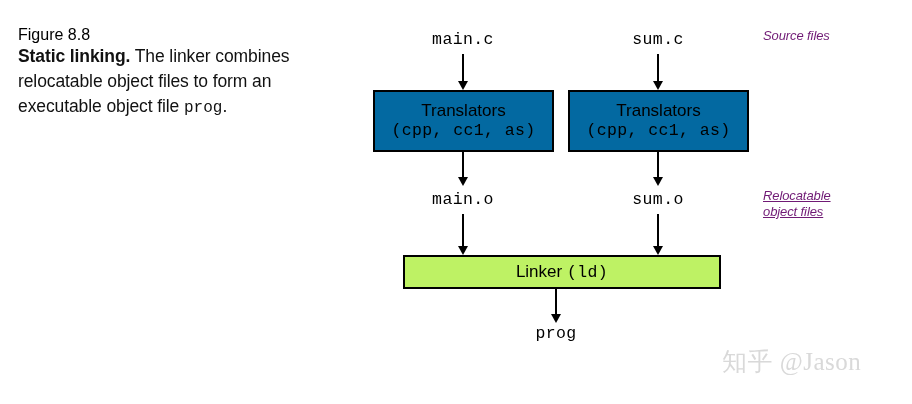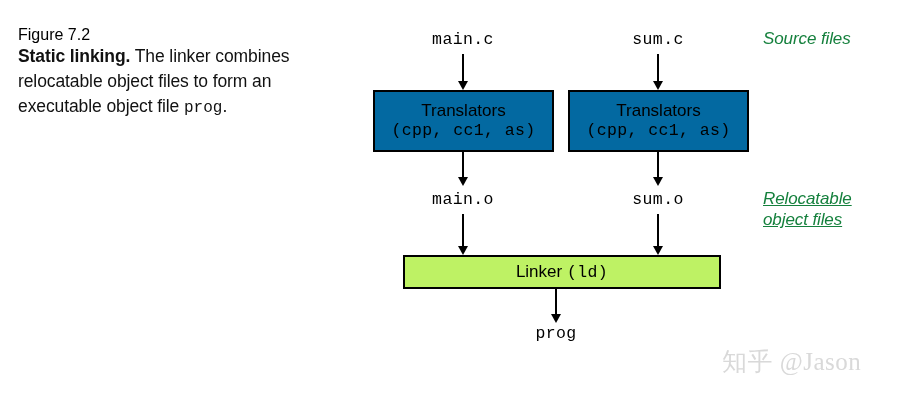--- a/index.html
+++ b/index.html
@@ -54,22 +54,22 @@
     font-size: 16.5px;
     color: #000000;
     white-space: nowrap;
     text-align: center;
     letter-spacing: 0.4px;
   }
   .side-label {
     position: absolute;
     font-family: "Liberation Sans", sans-serif;
     font-style: italic;
-    font-size: 17px;
-    color: #15803d;
+    font-size: 13px;
+    color: #701a75;
     white-space: nowrap;
     line-height: 1.25;
     letter-spacing: -0.1px;
   }
   .proc-box {
     position: absolute;
     border: 2.5px solid #000000;
     background: #0369a1;
     box-sizing: border-box;
     display: flex;
@@ -145,21 +145,21 @@
     color: #d9d9d9;
     white-space: nowrap;
     letter-spacing: 0.5px;
     pointer-events: none;
   }
 </style>
 </head>
 <body>
 
 <div id="caption">
-  <div>Figure 7.2</div>
+  <div>Figure 8.8</div>
   <div id="caption-body">
     <span class="lead">Static linking.</span><span> The linker combines relocatable object files to form an executable object file </span><span class="mono">prog</span><span>.</span>
   </div>
 </div>
 
 <div id="diagram">
 
   <div class="node-label" style="left:405px; top:30px; width:100px;">main.c</div>
   <div class="node-label" style="left:600px; top:30px; width:100px;">sum.c</div>
   <div class="side-label" style="left:755px; top:28px;">Source files</div>

